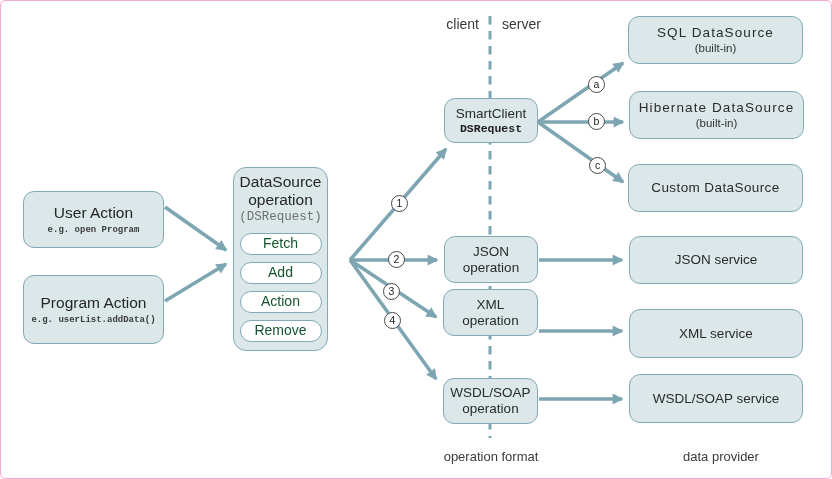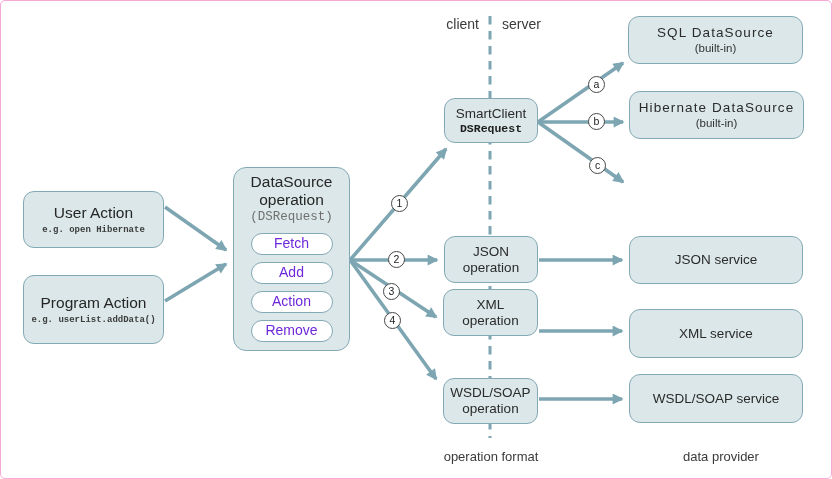--- a/index.html
+++ b/index.html
@@ -19,21 +19,21 @@
   .node .title-sm{font-size:13.5px;color:#2b2b2b;}
   .node .spaced{letter-spacing:1.1px;}
   .node .note{font-size:11.5px;color:#333;margin-top:2px;}
   .mono{font-family:"Liberation Mono","DejaVu Sans Mono",monospace;}
   .example{font-size:9px;font-weight:bold;color:#3c3c3c;margin-top:3px;letter-spacing:0;}
   .dsop-sub{font-size:12.5px;color:#6f6f6f;margin:1px 0 5px 0;}
   .pill{
     box-sizing:border-box;width:82px;height:22px;margin:3.5px 0;
     background:#ffffff;border:1.5px solid #84a9b6;border-radius:12px;
     display:flex;align-items:center;justify-content:center;
-    font-size:14px;color:#6d28d9;
+    font-size:14px;color:#14532d;
   }
   .badge{
     position:absolute;box-sizing:border-box;width:17px;height:17px;border-radius:50%;
     background:#fff;border:1.4px solid #474747;
     display:flex;align-items:center;justify-content:center;
     font-size:10.5px;color:#222;line-height:1;
   }
   .zone-label{position:absolute;font-size:14px;color:#3a3a3a;}
   .footer-label{position:absolute;width:160px;text-align:center;font-size:13px;color:#3a3a3a;}
 </style>
@@ -66,29 +66,29 @@
     <line x1="538" y1="259" x2="621" y2="259" stroke="#7da6b2" stroke-width="3.6" marker-end="url(#ah)"></line>
     <line x1="538" y1="330" x2="621" y2="330" stroke="#7da6b2" stroke-width="3.6" marker-end="url(#ah)"></line>
     <line x1="538" y1="398" x2="621" y2="398" stroke="#7da6b2" stroke-width="3.6" marker-end="url(#ah)"></line>
   </svg>
 
   <div class="zone-label" style="left:420px;top:15px;width:58px;text-align:right;">client</div>
   <div class="zone-label" style="left:501px;top:15px;width:70px;">server</div>
 
   <div class="node" style="left:22px;top:190px;width:141px;height:57px;">
     <div class="title">User Action</div>
-    <div class="example mono">e.g. open Hibernate</div>
+    <div class="example mono">e.g. open Program</div>
   </div>
 
   <div class="node" style="left:22px;top:274px;width:141px;height:69px;">
     <div class="title">Program Action</div>
     <div class="example mono">e.g. userList.addData()</div>
   </div>
 
-  <div class="node" style="left:232px;top:166px;width:117px;height:184px;border-radius:13px;">
+  <div class="node" style="left:232px;top:166px;width:95px;height:184px;border-radius:13px;">
     <div class="title">DataSource</div>
     <div class="title">operation</div>
     <div class="dsop-sub mono">(DSRequest)</div>
     <div class="pill">Fetch</div>
     <div class="pill">Add</div>
     <div class="pill">Action</div>
     <div class="pill">Remove</div>
   </div>
 
   <div class="node" style="left:443px;top:97px;width:94px;height:45px;">
@@ -99,20 +99,23 @@
   <div class="node" style="left:627px;top:15px;width:175px;height:48px;">
     <div class="title-sm spaced">SQL DataSource</div>
     <div class="note">(built-in)</div>
   </div>
 
   <div class="node" style="left:628px;top:90px;width:175px;height:48px;">
     <div class="title-sm spaced">Hibernate DataSource</div>
     <div class="note">(built-in)</div>
   </div>
 
+  <div class="node" style="left:627px;top:163px;width:175px;height:48px;">
+    <div class="title-sm" style="letter-spacing:0.4px;">Custom DataSource</div>
+  </div>
 
   <div class="node" style="left:443px;top:235px;width:94px;height:47px;">
     <div class="title-sm">JSON</div>
     <div class="title-sm">operation</div>
   </div>
 
   <div class="node" style="left:442px;top:288px;width:95px;height:47px;">
     <div class="title-sm">XML</div>
     <div class="title-sm">operation</div>
   </div>

